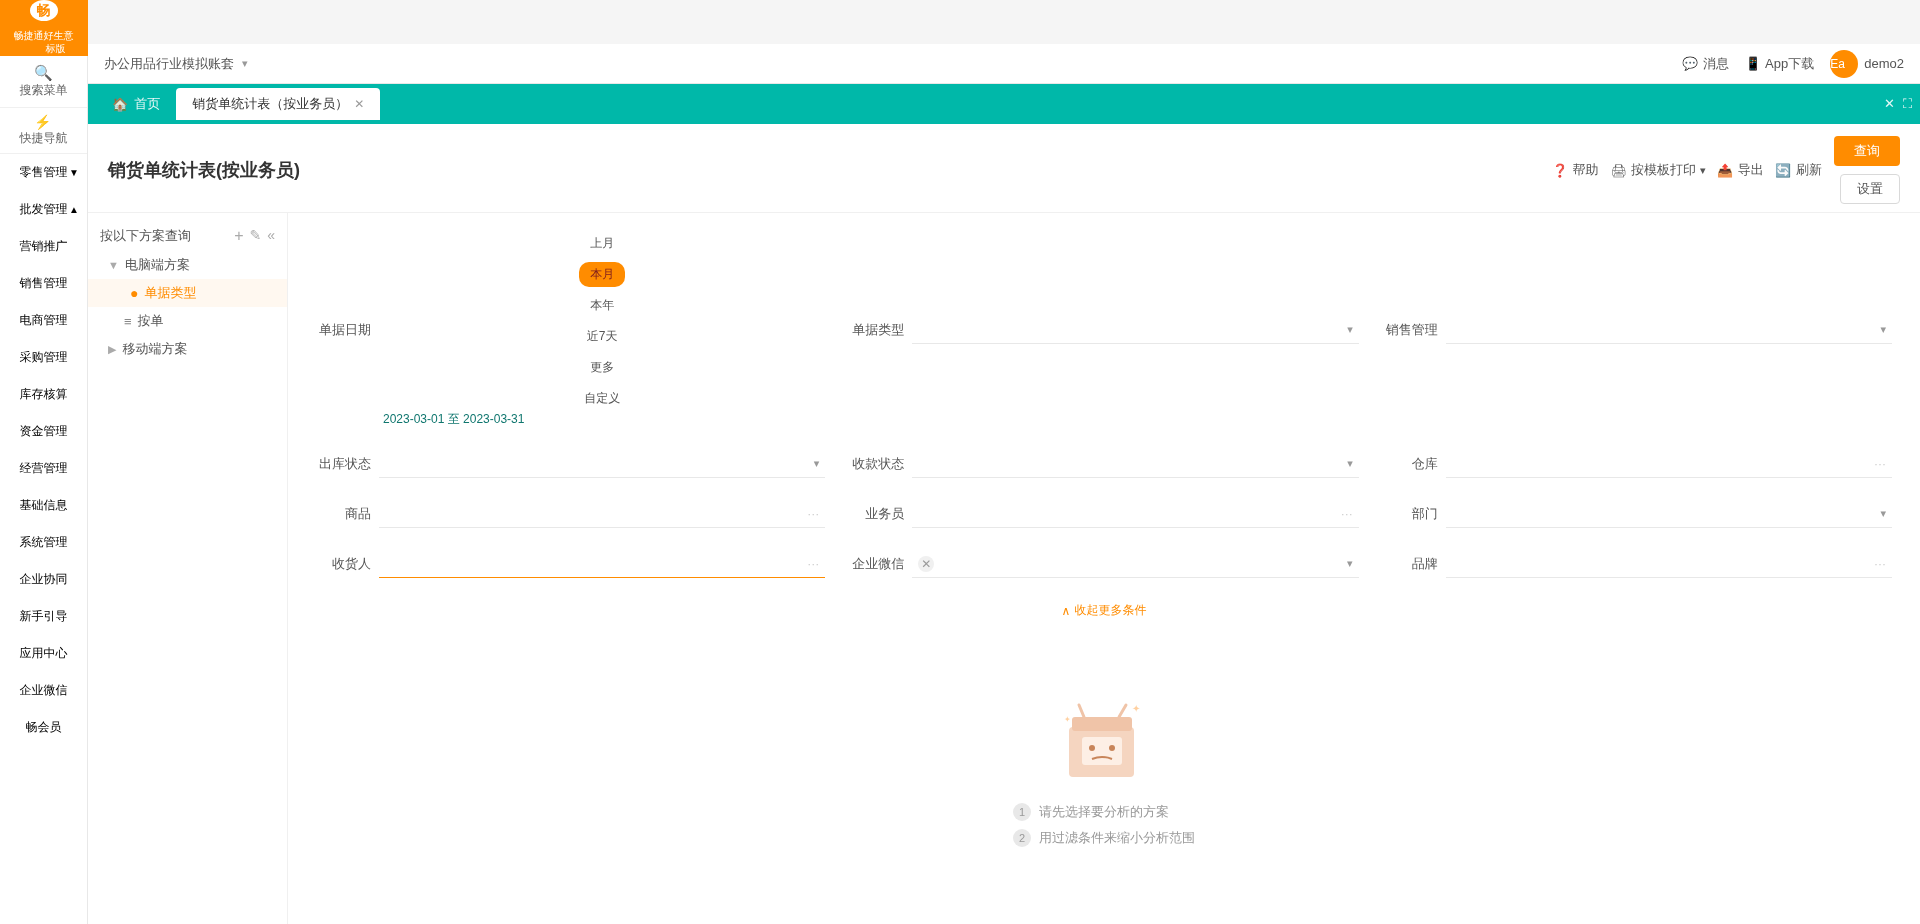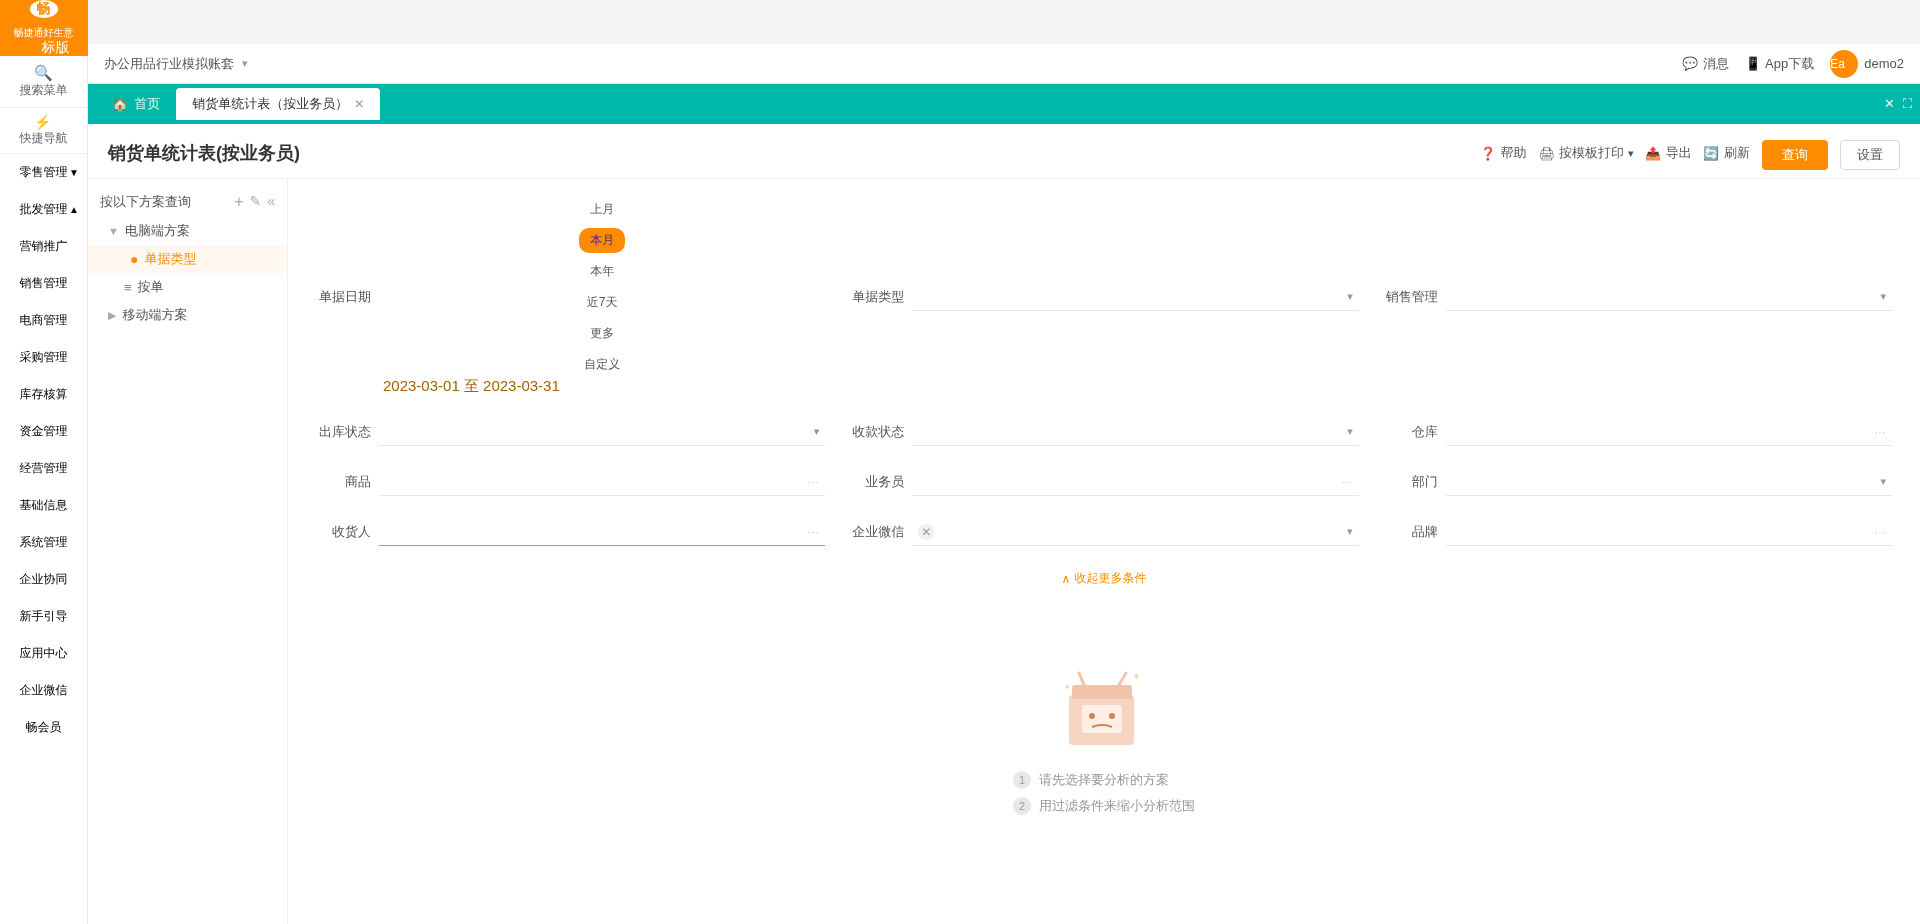--- a/index.html
+++ b/index.html
@@ -57,22 +57,22 @@
     .tree-sub-item { padding: 5px 12px 5px 36px; cursor: pointer; display: flex; align-items: center; gap: 6px; font-size: 13px; color: #555; }
     .tree-sub-item.active { color: #ff8c00; background: #fff8f0; }
     .tree-sub-item.active::before { content: ''; display: inline-block; }
 
     
     .right-panel { flex: 1; padding: 12px 16px; overflow-y: auto; }
 
     
     .date-filter { display: flex; align-items: center; gap: 6px; flex-direction: column; }
     .date-btn { padding: 3px 10px; font-size: 12px; border-radius: 3px; cursor: pointer; color: #555; border: 1px solid transparent; }
-    .date-btn.active { background: #ff8c00; color: #4c1d95; border-radius: 10px; }
-    .date-range { font-size: 15px; color: #a16207; margin-left: 4px; }
+    .date-btn.active { background: #ff8c00; color: #7f1d1d; border-radius: 10px; }
+    .date-range { font-size: 12px; color: #0f766e; margin-left: 4px; }
 
     
     .field-row { display: grid; grid-template-columns: 1fr 1fr 1fr; gap: 0; margin-bottom: 10px; }
     .field-item { display: flex; align-items: center; padding: 6px 12px; border: none; }
     .field-item label { color: #555; font-size: 13px; white-space: nowrap; min-width: 55px; text-align: right; margin-right: 8px; }
     .field-input { flex: 1; border: none; border-bottom: 1px solid #e8e8e8; padding: 3px 6px; font-size: 13px; color: #333; outline: none; display: flex; align-items: center; justify-content: space-between; cursor: pointer; min-height: 28px; }
     .field-input.active { border-bottom-color: #ff8c00; }
     .field-input .more-icon { color: #ccc; font-size: 12px; }
     .field-input .dropdown-icon { color: #999; font-size: 11px; }
     .field-input .clear-icon { color: #999; font-size: 12px; cursor: pointer; background: #f0f0f0; border-radius: 50%; width: 16px; height: 16px; display: flex; align-items: center; justify-content: center; }
@@ -81,32 +81,32 @@
     .collapse-btn { text-align: center; padding: 8px; cursor: pointer; color: #ff8c00; font-size: 12px; display: flex; align-items: center; justify-content: center; gap: 4px; }
 
     
     .empty-state { display: flex; flex-direction: column; align-items: center; justify-content: center; padding: 60px 0; gap: 16px; }
     .empty-icon { width: 100px; height: 100px; position: relative; }
     .empty-text { display: flex; flex-direction: column; gap: 8px; }
     .empty-text-item { display: flex; align-items: center; gap: 8px; font-size: 13px; color: #999; }
     .empty-text-item .num { width: 18px; height: 18px; border-radius: 50%; background: #e8e8e8; color: #999; display: flex; align-items: center; justify-content: center; font-size: 11px; flex-shrink: 0; }
 
     
-    .query-section { display: flex; flex-direction: row; align-items: flex-end; gap: 12px; }
+    .query-section { display: flex; flex-direction: column; align-items: flex-end; gap: 4px; }
   </style>
 </head>
 <body>
 
 <div class="sidebar">
   <div class="sidebar-logo">
     <div class="logo-icon">
       <span>畅</span>
     </div>
     <span style="font-size:10px; text-align:right; line-height:1.2;margin-top:7px;">畅捷通好生意</span>
-    <span style="font-size:14px;margin-left:24px;">标版</span>
+    <span style="font-size:10px;margin-left:24px;">标版</span>
   </div>
 
   <div class="sidebar-search">
     <div style="font-size:15px;">🔍</div>
     <div>搜索菜单</div>
   </div>
 
   <div class="sidebar-nav">
     <div style="font-size:14px;">⚡</div>
     <div>快捷导航</div>

